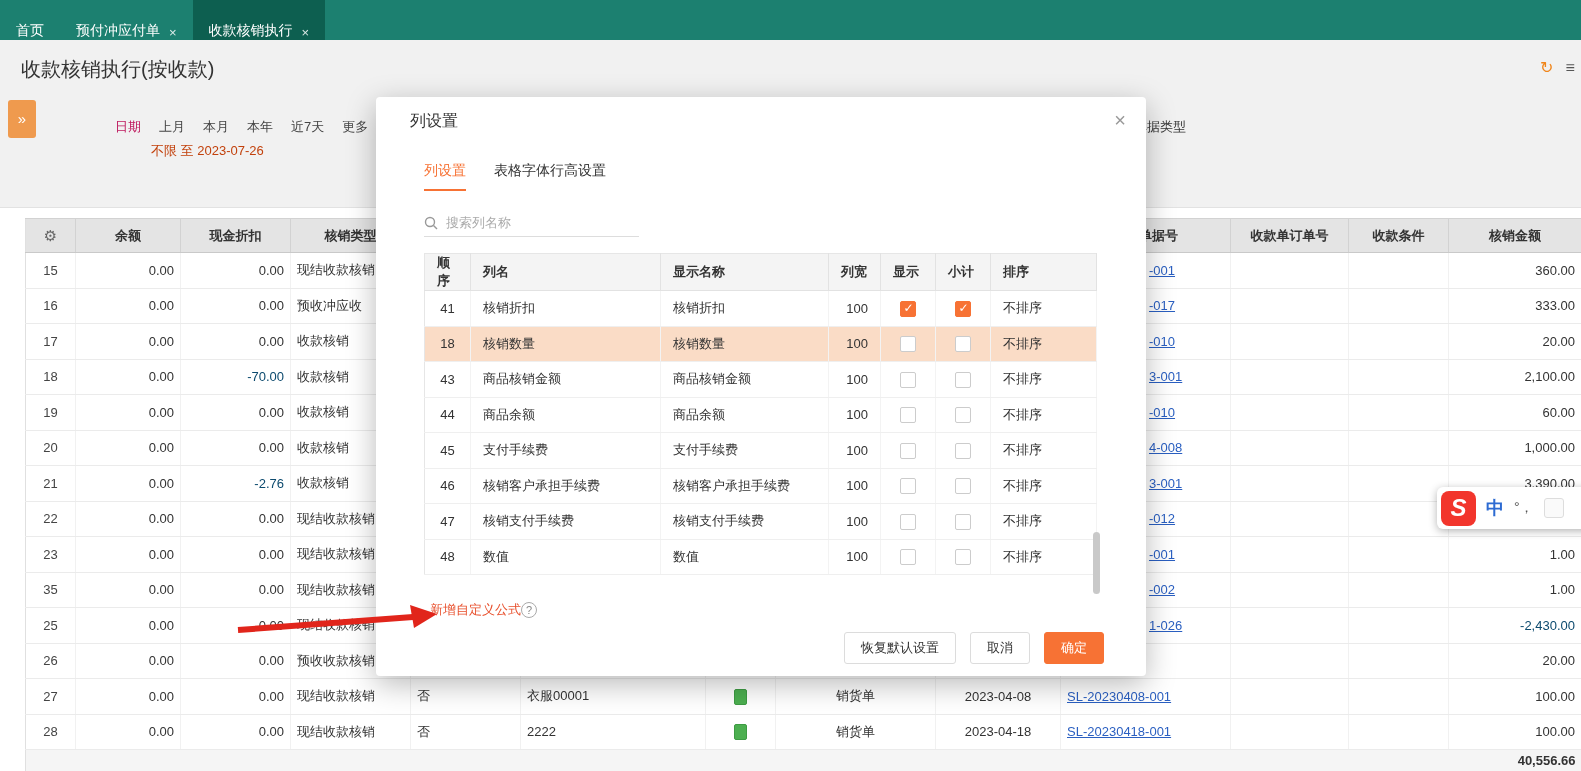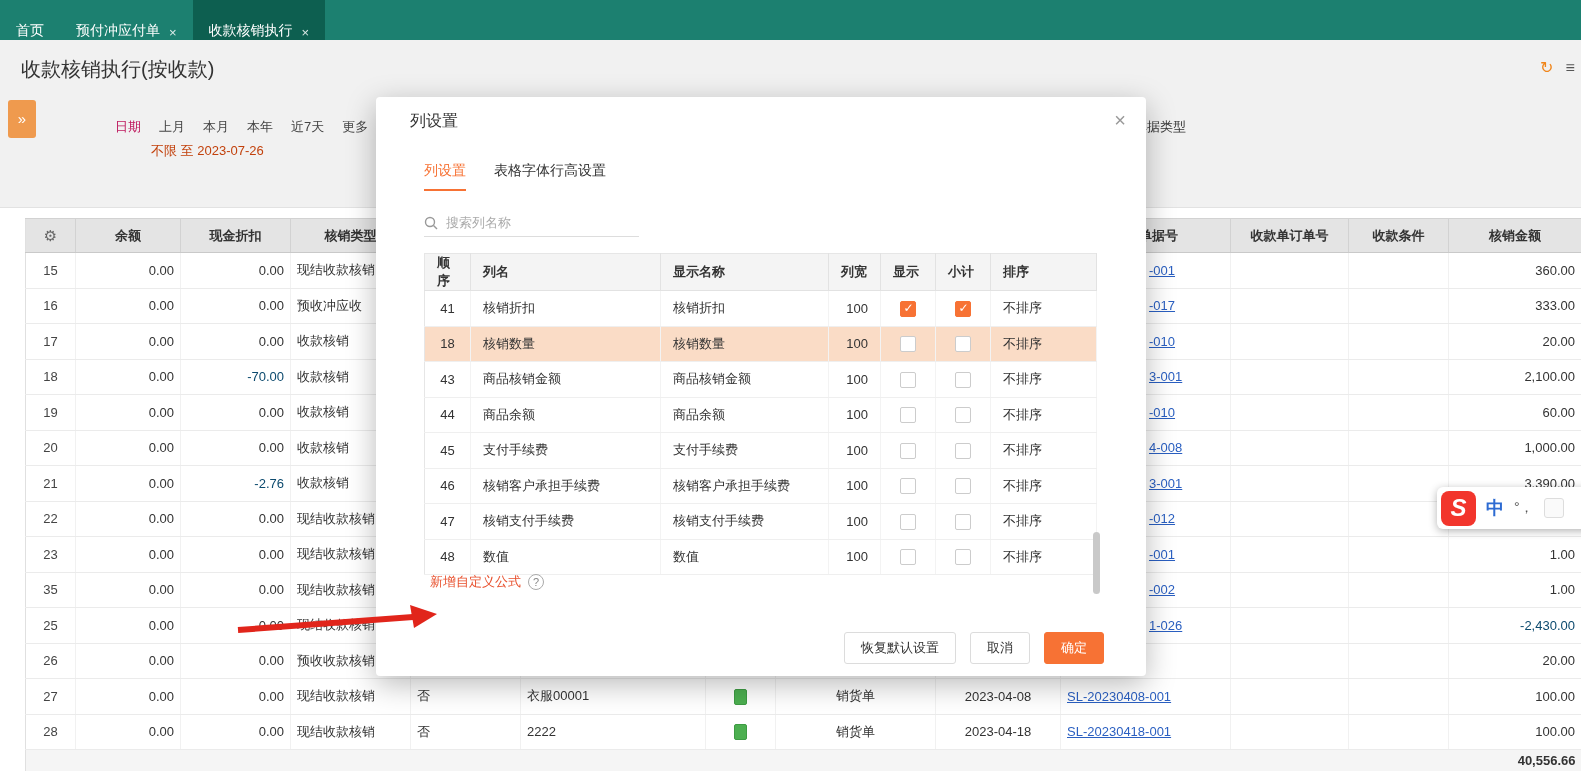--- a/index.html
+++ b/index.html
@@ -63,21 +63,21 @@
   table.mtable td { height:35.5px; border-bottom:1px solid #efefef; border-right:1px solid #f3f3f3; padding:0 12px; overflow:hidden; white-space:nowrap; }
   th.m-seq, td.m-seq { text-align:center; padding:0 4px; }
   th.m-width, td.m-width { text-align:right; padding:0 8px; }
   td.m-center, th.m-center { text-align:center; padding:0 4px; }
   th.m-sort, td.m-sort { padding-left:24px; }
   tr.hl td { background:#fadcc6; }
   [data-name$="-checkbox"] { display:inline-block; width:16px; height:16px; border:1px solid #ccc; border-radius:2px; background:#fff; position:relative; vertical-align:middle; cursor:pointer; }
   [data-name$="-checkbox"].on { background:#f77234; border-color:#f77234; }
   [data-name$="-checkbox"].on::after { content:"✓"; position:absolute; left:2.5px; top:-1px; color:#fff; font-size:12px; font-weight:bold; }
   .mscroll { position:absolute; right:46px; top:435px; width:7px; height:62px; background:#c9c9c9; border-radius:4px; }
-  .add-link { position:absolute; left:54px; top:476px; display:flex; align-items:center; gap:7px; }
+  .add-link { position:absolute; left:54px; top:504px; display:flex; align-items:center; }
   .add-link a { color:#e8502d; text-decoration:none; cursor:pointer; font-size:13px; }
   .help-icon { display:inline-block; width:16px; height:16px; border:1px solid #aaa; border-radius:50%; color:#888; font-size:11px; text-align:center; line-height:15px; cursor:pointer; }
   .modal-footer { position:absolute; right:42px; bottom:12px; display:flex; gap:14px; }
   .btn { height:32px; padding:0 16px; border:1px solid #dcdcdc; background:#fff; border-radius:3px; font-size:13px; color:#333; cursor:pointer; font-family:inherit; }
   .btn.primary { background:#f77234; border-color:#f77234; color:#fff; }
 
   
   .arrow { position:absolute; left:230px; top:598px; z-index:20; pointer-events:none; }
 
   

